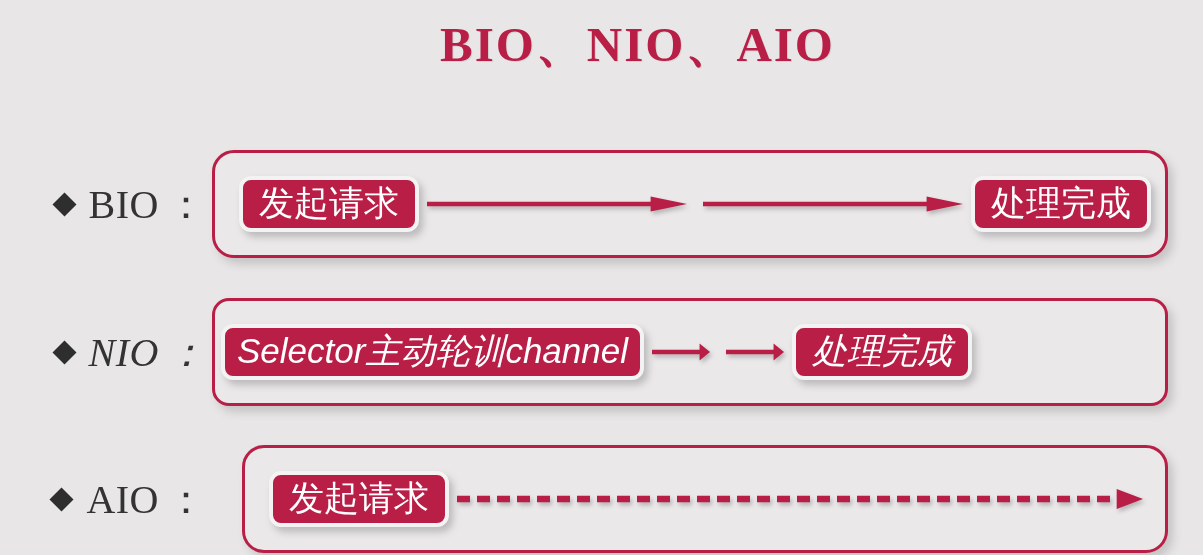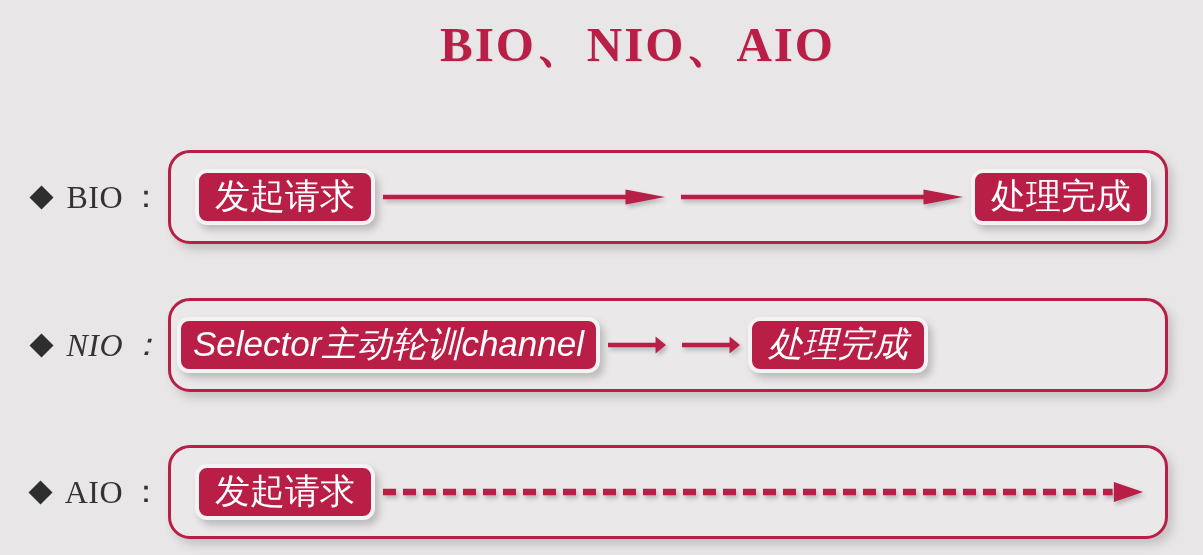--- a/index.html
+++ b/index.html
@@ -41,34 +41,35 @@
   
   .row {
     position: absolute;
     left: 0;
     width: 1203px;
     display: flex;
     align-items: center;
   }
   .row-bio { top: 150px; }
   .row-nio { top: 298px; font-style: italic; }
-  .row-aio { top: 445px; }
+  .row-aio { top: 445px; gap: 30px; }
 
   .row-label {
     width: 168px;
     flex: 0 0 168px;
     display: flex;
     align-items: center;
     justify-content: flex-end;
     padding-right: 4px;
     box-sizing: border-box;
     font-family: "Liberation Serif", "DejaVu Serif", serif;
-    font-size: 32px;
+    font-size: 40px;
     color: #333333;
     white-space: nowrap;
+    margin-left: 44px;
   }
   .bullet {
     display: inline-block;
     width: 17px;
     height: 17px;
     background: #2e2e2e;
     transform: rotate(45deg);
     margin-right: 16px;
     flex: 0 0 auto;
   }
@@ -78,31 +79,31 @@
   .label-colon {
     margin-left: 7px;
     margin-right: 2px;
   }
 
   
   .track {
     position: relative;
     flex: 1 1 auto;
     margin-right: 35px;
-    height: 94px;
+    height: 108px;
     box-sizing: border-box;
     border: 3px solid #b81e46;
     border-radius: 22px;
     background: #eae8e9;
     box-shadow: 5px 6px 9px rgba(120,118,120,0.30);
     display: flex;
     align-items: center;
   }
   .track-bio { padding: 0 14px 0 24px; }
-  .track-nio { padding: 0 24px 0 6px; }
+  .track-nio { padding: 0 24px 0 6px; border-radius: 17px; }
   .track-aio { padding: 0 14px 0 24px; }
 
   
   .chip {
     position: relative;
     flex: 0 0 auto;
     background: #b81e46;
     color: #ffffff;
     border: 4px solid #f4f3f3;
     border-radius: 12px;

